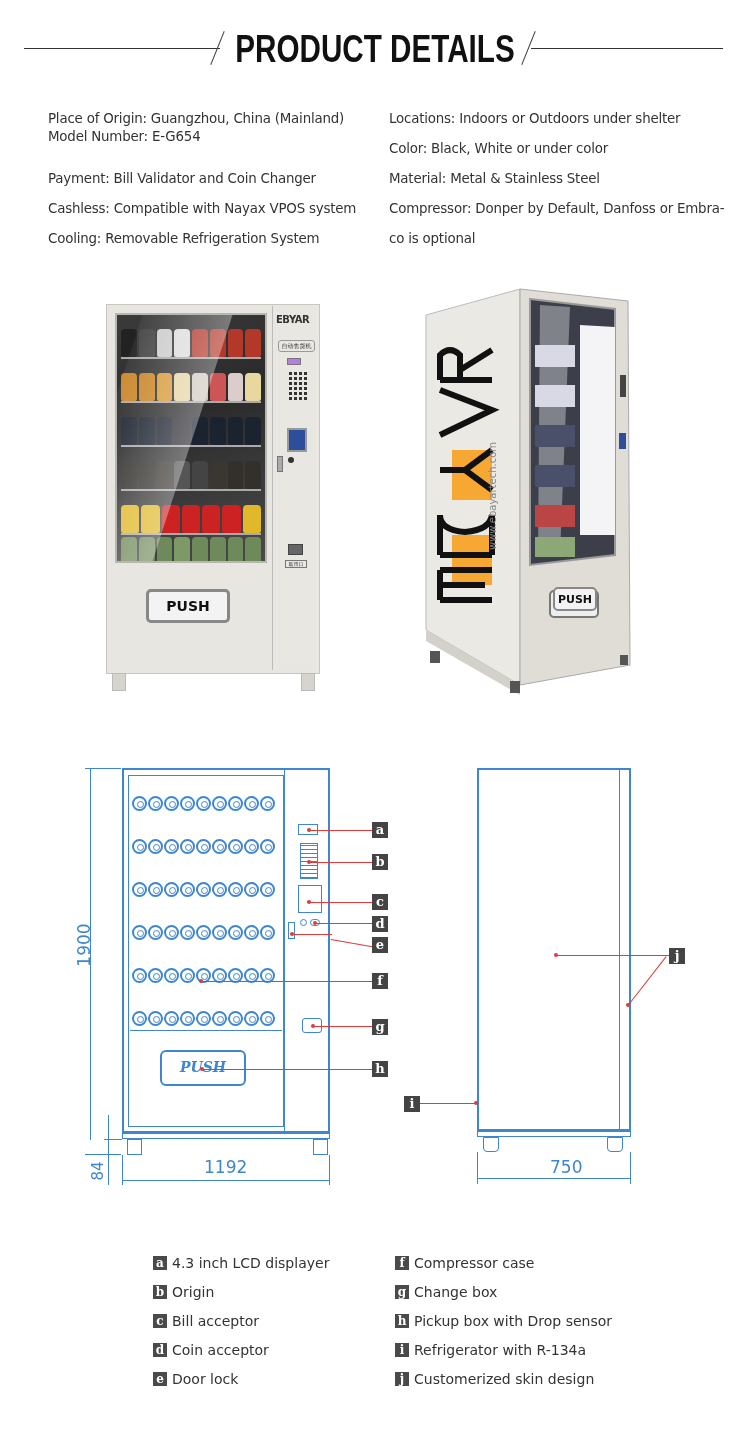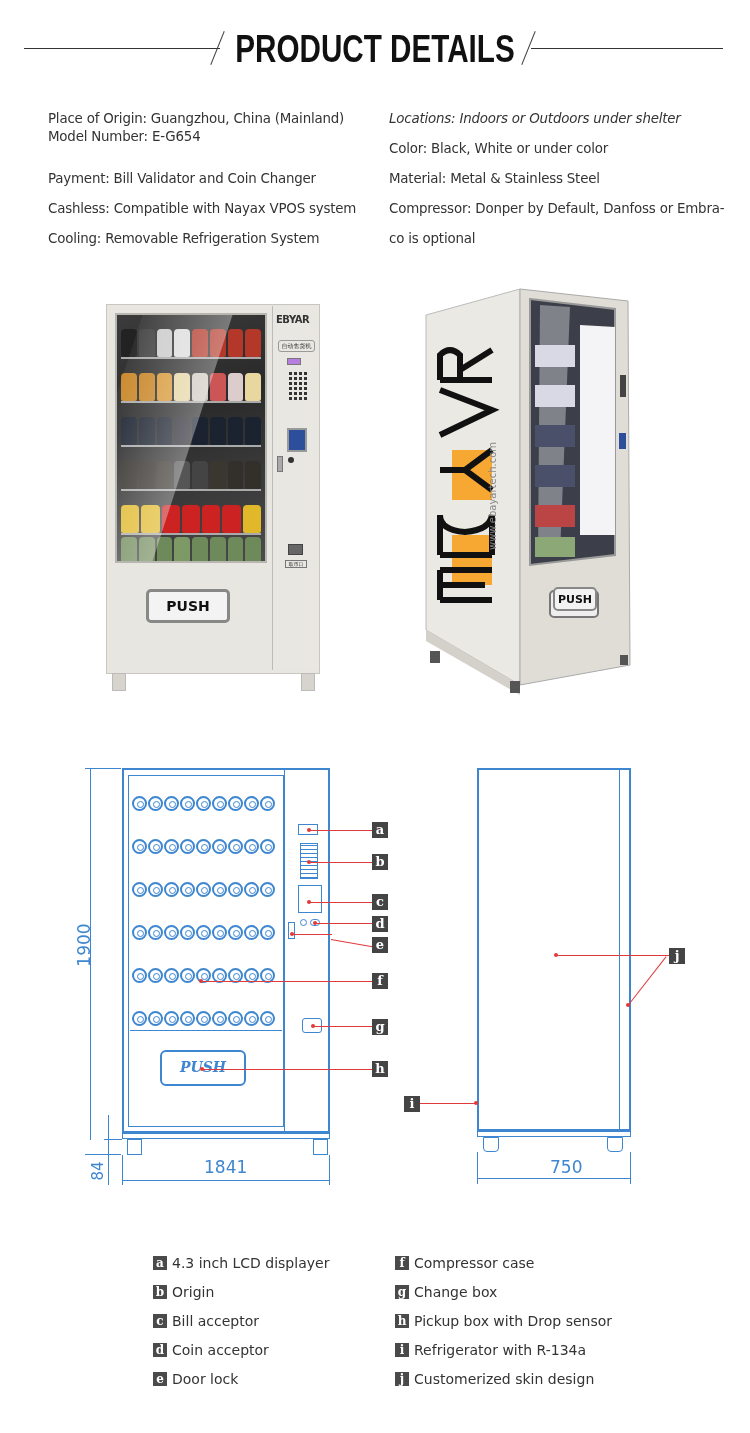--- a/index.html
+++ b/index.html
@@ -53,21 +53,21 @@
 </div>
 
 <div>
   <div class="spec" style="left:48px;top:111px;">Place of Origin: Guangzhou, China (Mainland)</div>
   <div class="spec" style="left:48px;top:129px;">Model Number: E-G654</div>
   <div class="spec" style="left:48px;top:171px;">Payment: Bill Validator and Coin Changer</div>
   <div class="spec" style="left:48px;top:201px;">Cashless: Compatible with Nayax VPOS system</div>
   <div class="spec" style="left:48px;top:231px;">Cooling: Removable Refrigeration System</div>
 </div>
 <div>
-  <div class="spec" style="left:389px;top:111px;font-style:italic;">Locations: Indoors or Outdoors under shelter</div>
+  <div class="spec" style="left:389px;top:111px;">Locations: Indoors or Outdoors under shelter</div>
   <div class="spec" style="left:389px;top:141px;">Color: Black, White or under color</div>
   <div class="spec" style="left:389px;top:171px;">Material: Metal &amp; Stainless Steel</div>
   <div class="spec" style="left:389px;top:201px;">Compressor: Donper by Default, Danfoss or Embra-</div>
   <div class="spec" style="left:389px;top:231px;">co is optional</div>
 </div>
 
 <div>
   <div class="machine" style="left:106px;top:304px;width:214px;height:370px;"></div>
   <div class="glass" style="left:115px;top:313px;width:152px;height:250px;">
     <div class="shelf-row" style="top:4px;">
@@ -304,21 +304,21 @@
   <div class="blue-line" style="left:90px;top:768px;width:1px;height:372px;"></div>
   <div class="blue-line" style="left:85px;top:768px;width:36px;height:1px;"></div>
   <div class="blue-line" style="left:85px;top:1154px;width:36px;height:1px;"></div>
   <div class="dim" style="left:62px;top:935px;transform:rotate(-90deg);transform-origin:center;">1900</div>
   <div class="blue-line" style="left:108px;top:1115px;width:1px;height:70px;"></div>
   <div class="blue-line" style="left:104px;top:1139px;width:18px;height:1px;"></div>
   <div class="dim" style="left:88px;top:1162px;font-size:15px;transform:rotate(-90deg);">84</div>
   <div class="blue-line" style="left:122px;top:1180px;width:208px;height:1px;"></div>
   <div class="blue-line" style="left:122px;top:1155px;width:1px;height:30px;"></div>
   <div class="blue-line" style="left:329px;top:1155px;width:1px;height:30px;"></div>
-  <div class="dim" style="left:204px;top:1157px;">1841</div>
+  <div class="dim" style="left:204px;top:1157px;">1192</div>
 
   <div class="red-dot" style="left:307px;top:828px;"></div>
   <div class="red-line" style="left:309px;top:830px;width:63px;"></div>
   <div class="tag" style="left:372px;top:822px;">a</div>
   <div class="red-dot" style="left:307px;top:860px;"></div>
   <div class="red-line" style="left:309px;top:862px;width:63px;"></div>
   <div class="tag" style="left:372px;top:854px;">b</div>
   <div class="red-dot" style="left:307px;top:900px;"></div>
   <div class="red-line" style="left:309px;top:902px;width:63px;"></div>
   <div class="tag" style="left:372px;top:894px;">c</div>

